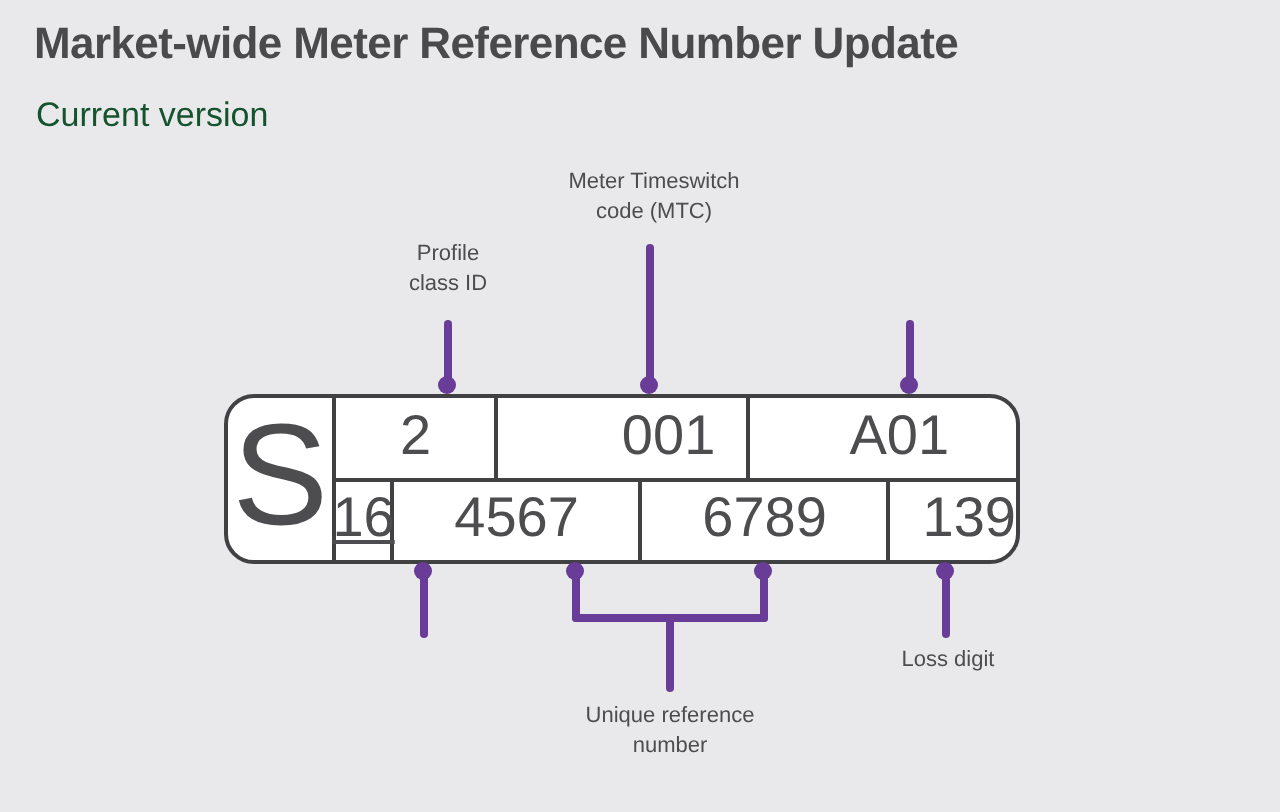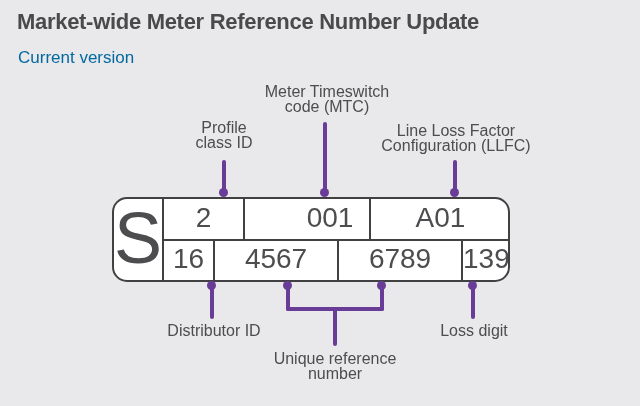--- a/index.html
+++ b/index.html
@@ -24,28 +24,28 @@
     letter-spacing: -0.3px;
     color: #4a4a4c;
     white-space: nowrap;
   }
   .subtitle {
     position: absolute;
     left: 18px;
     top: 48px;
     font-size: 17px;
     font-weight: 400;
-    color: #0369a1;
+    color: #14532d;
   }
   
   .ann {
     position: absolute;
     transform: translateX(-50%);
     text-align: center;
-    font-size: 16px;
+    font-size: 11px;
     line-height: 15px;
     color: #4d4d4f;
     white-space: pre-line;
   }
   
   .vline {
     position: absolute;
     width: 4px;
     background: #693c97;
     border-radius: 2px;
@@ -102,41 +102,39 @@
   .cell {
     box-sizing: border-box;
     border-right: 2px solid #414042;
     display: flex;
     align-items: center;
     justify-content: center;
     font-size: 28px;
     color: #4d4d4f;
     padding-bottom: 2px;
   }
-  .cell:last-child { border-right: none; flex: 1; }
+  .cell:last-child { border-right: none; flex: 1; padding-left: 16px; }
   .t1 { width: 81px; }
   .t2 { width: 126px; padding-left: 46px; }
-  .b1 { width: 51px; }
+  .b1 { width: 29px; text-decoration: underline; }
   .b2 { width: 124px; }
   .b3 { width: 124px; }
 </style>
 </head>
 <body>
 
 <div class="stage">
 
   <div class="title">Market-wide Meter Reference Number Update</div>
   <div class="subtitle">Current version</div>
 
   <div class="ann" style="left:327px; top:84px;">Meter Timeswitch
 code (MTC)</div>
   <div class="ann" style="left:224px; top:120px;">Profile
 class ID</div>
-  <div class="ann" style="left:456px; top:123px;">Line Loss Factor
-Configuration (LLFC)</div>
 
   <div class="vline" style="left:222px; top:160px; height:34px;"></div>
   <div class="dot" style="left:219px; top:188px;"></div>
 
   <div class="vline" style="left:323px; top:122px; height:72px;"></div>
   <div class="dot" style="left:320px; top:188px;"></div>
 
   <div class="vline" style="left:453px; top:160px; height:34px;"></div>
   <div class="dot" style="left:450px; top:188px;"></div>
 
@@ -163,18 +161,17 @@
   <div class="dot" style="left:283px; top:281px;"></div>
   <div class="dot" style="left:377px; top:281px;"></div>
   <div class="vline" style="left:286px; top:285px; height:26px;"></div>
   <div class="vline" style="left:380px; top:285px; height:26px;"></div>
   <div class="hline" style="left:286px; top:307px; width:98px;"></div>
   <div class="vline" style="left:333px; top:307px; height:39px;"></div>
 
   <div class="dot" style="left:468px; top:281px;"></div>
   <div class="vline" style="left:471px; top:285px; height:34px;"></div>
 
-  <div class="ann" style="left:214px; top:323px;">Distributor ID</div>
   <div class="ann" style="left:474px; top:323px;">Loss digit</div>
   <div class="ann" style="left:335px; top:351px;">Unique reference
 number</div>
 
 </div>
 
 </body></html>

